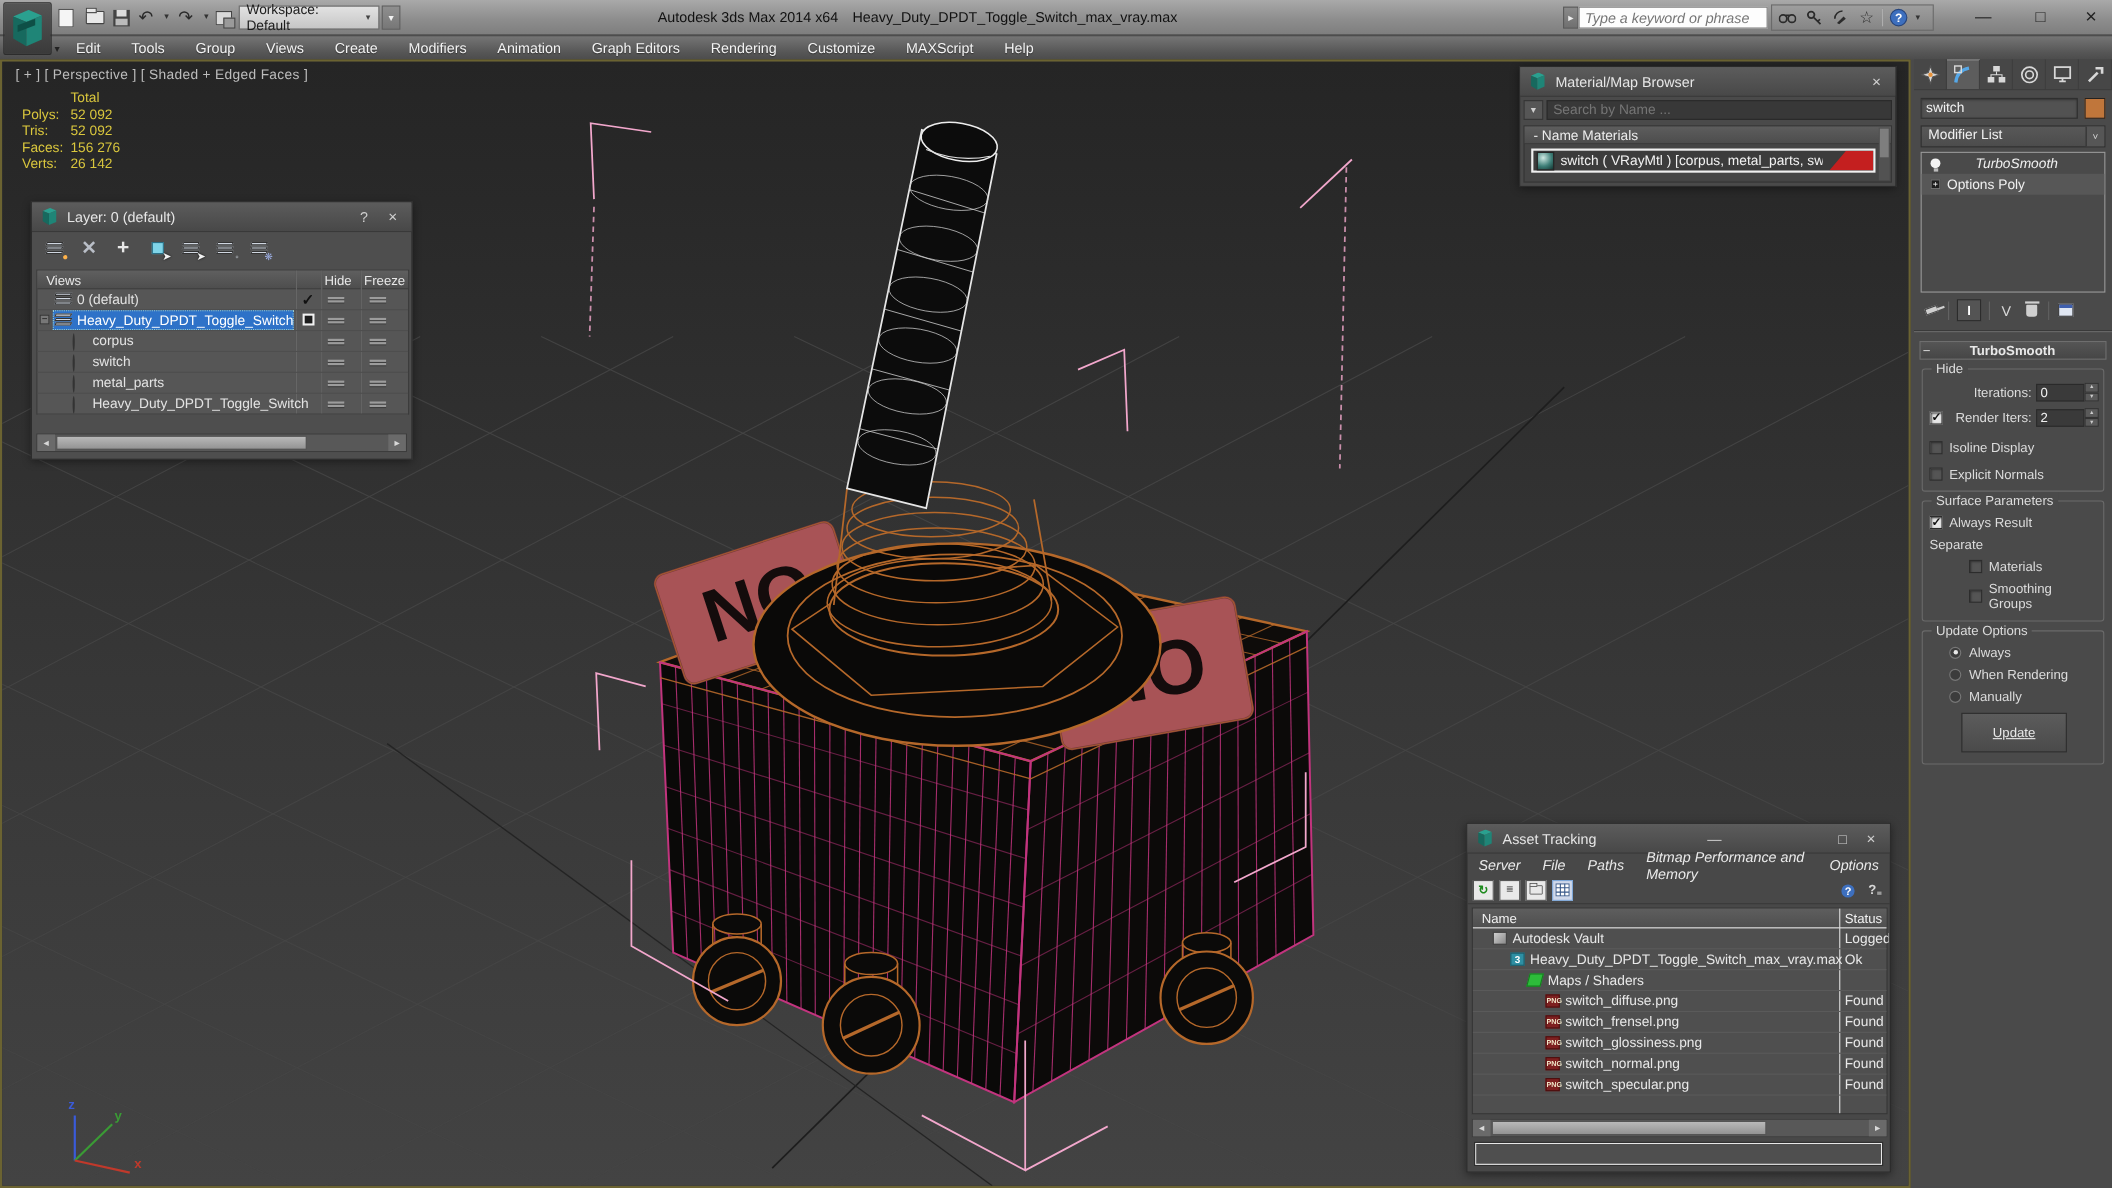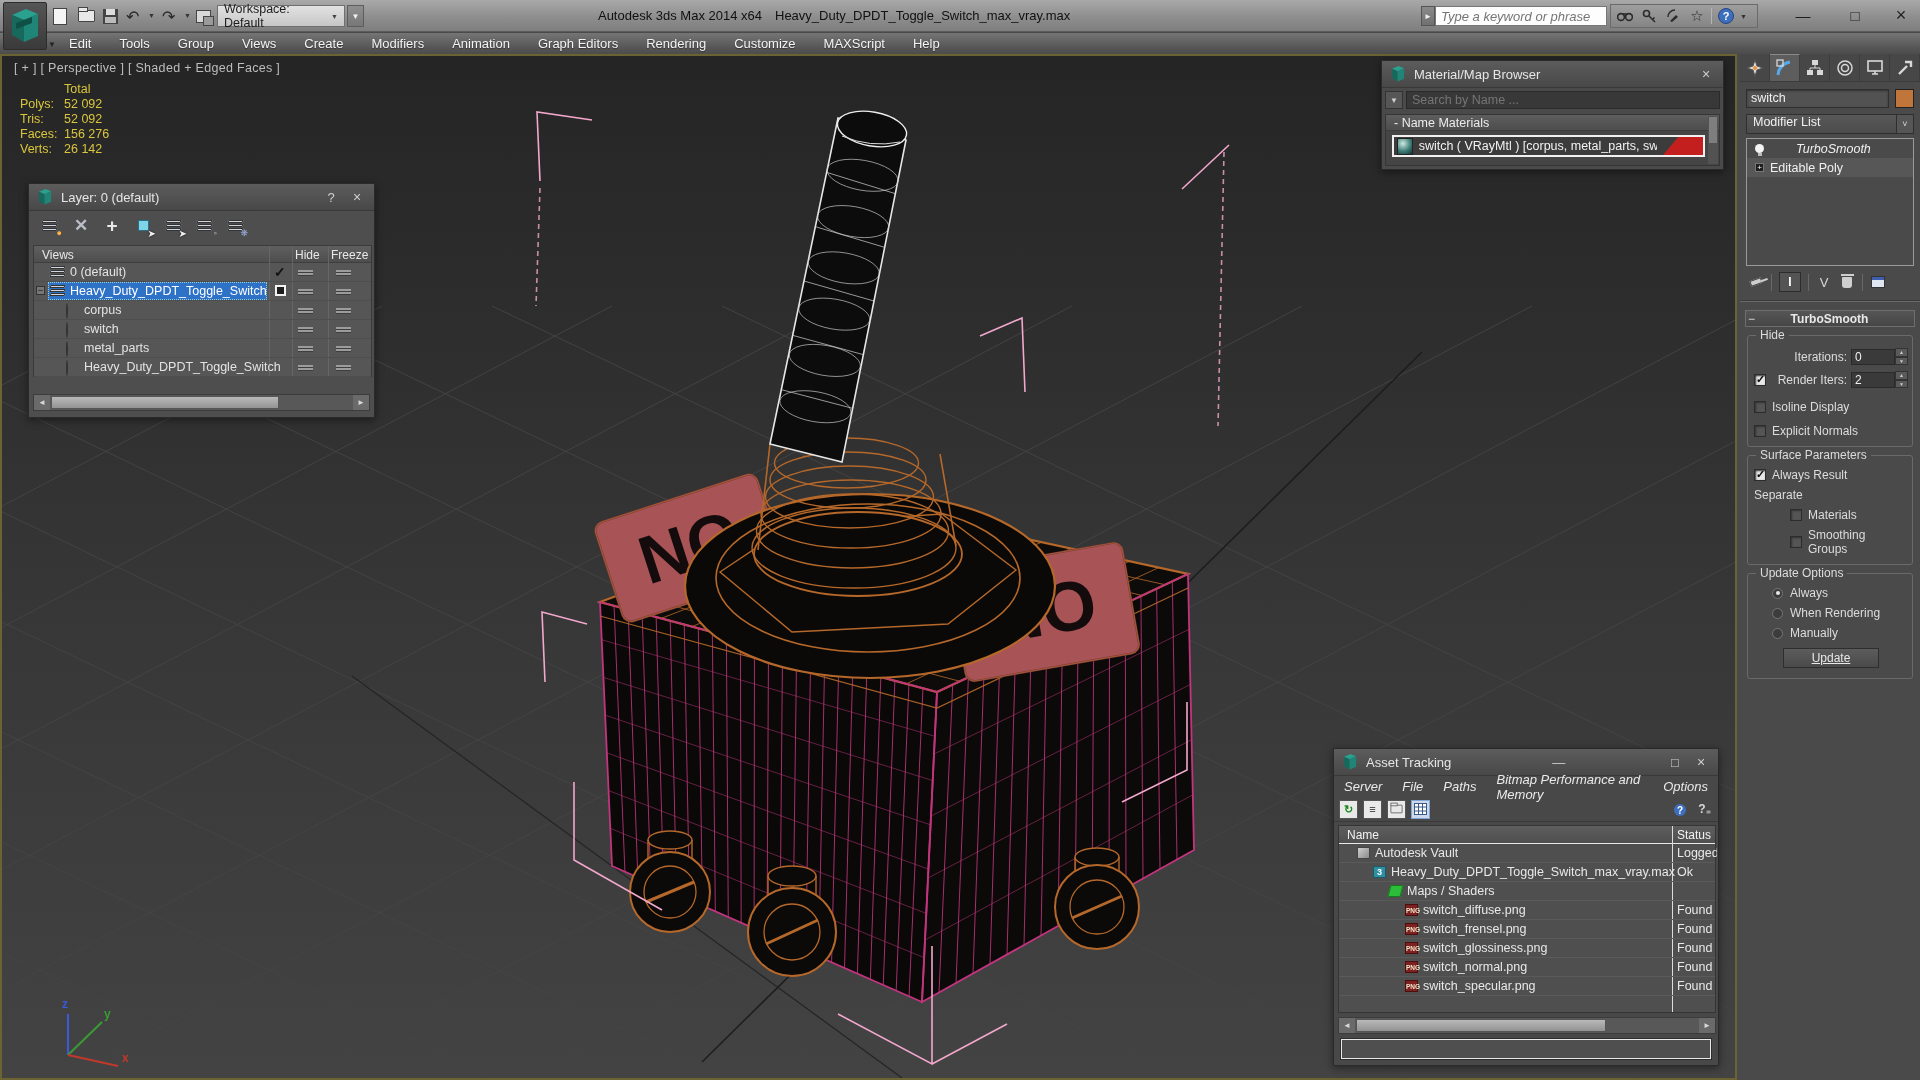--- a/index.html
+++ b/index.html
@@ -193,21 +193,21 @@
   .prow .rlab { flex:1; text-align:right; padding-right:4px; }
   .spinval { width:44px; height:16px; background:#3a3a3a; border:1px solid #2a2a2a; color:#f0f0f0; padding:0 3px; font-size:12px; line-height:15px; }
   .spin { width:13px; height:17px; display:flex; flex-direction:column; }
   .spin i { flex:1; background:#5a5a5a; border:1px solid #333; color:#ccc; font-size:5px; line-height:6px; text-align:center; font-style:normal; }
   .cb { width:12px; height:12px; background:#555; border:1px solid #2c2c2c; box-shadow:inset 1px 1px 2px #333;
     margin-right:6px; position:relative; flex:none; }
   .cb.on { background:#e8e8e8; }
   .cb.on:after { content:"✓"; position:absolute; left:1px; top:-2px; color:#111; font-size:11px; font-weight:bold; }
   .radio { width:11px; height:11px; border-radius:50%; background:#3c3c3c; border:1px solid #777; margin-right:7px; position:relative; flex:none; }
   .radio.on:after { content:""; position:absolute; left:2.5px; top:2.5px; width:4px; height:4px; border-radius:50%; background:#e8e8e8; }
-  #update-btn { display:block; margin:8px auto 2px auto; width:96px; height:20px; background:linear-gradient(#5c5c5c,#4a4a4a);
+  #update-btn { display:block; margin:8px auto 2px auto; width:96px; height:36px; background:linear-gradient(#5c5c5c,#4a4a4a);
     border:1px solid #2e2e2e; color:#e8e8e8; font-size:12px;text-decoration:underline; }
   .indent18 { margin-left:18px; }
   .indent40 { margin-left:36px; }
 </style>
 </head>
 <body>
 
 <div id="titlebar">
   <div id="max-logo">
     <svg width="30" height="34" viewBox="0 0 30 34">
@@ -585,21 +585,21 @@
     <span class="ddbox">˅</span>
   </div>
 
   <div id="mod-stack">
     <div class="stack-row">
       <span class="bulb"></span>
       <span class="ital">TurboSmooth</span>
     </div>
     <div class="stack-row band">
       <span class="plusbox">+</span>
-      <span>Editable Poly</span>
+      <span>Options Poly</span>
     </div>
   </div>
 
   <div id="stack-tools">
     <span class="st-icon">
         <span class="pin-glyph"></span>
       </span>
     <span class="st-sep"></span>
     <span class="st-box">I</span>
     <span class="st-sep"></span>

